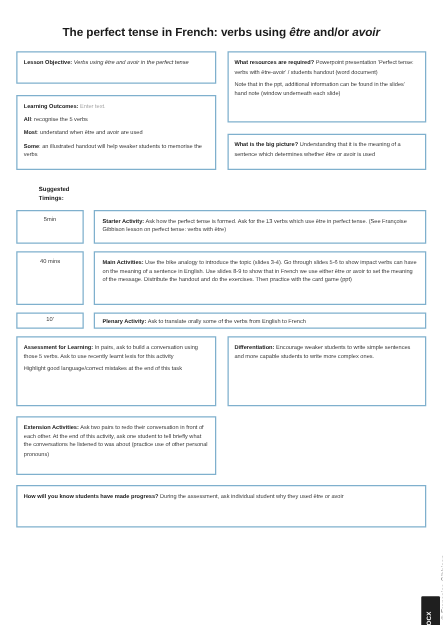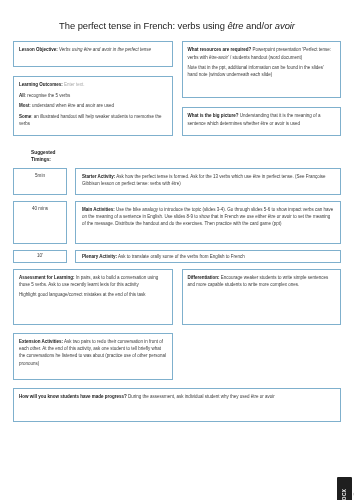--- a/index.html
+++ b/index.html
@@ -21,21 +21,21 @@
     width: 354px;
     height: 500px;
     box-sizing: border-box;
     padding: 0;
     background: #fff;
   }
 
   
   .doc-title {
     font-size: 9.4px;
-    font-weight: normal;
+    font-weight: bold;
     text-align: center;
     letter-spacing: -0.05px;
     margin: 20px 12px 10px 12px;
     line-height: 1.2;
     color: #1a1a1a;
   }
   .doc-title i { font-style: italic; }
 
   
   .box {

